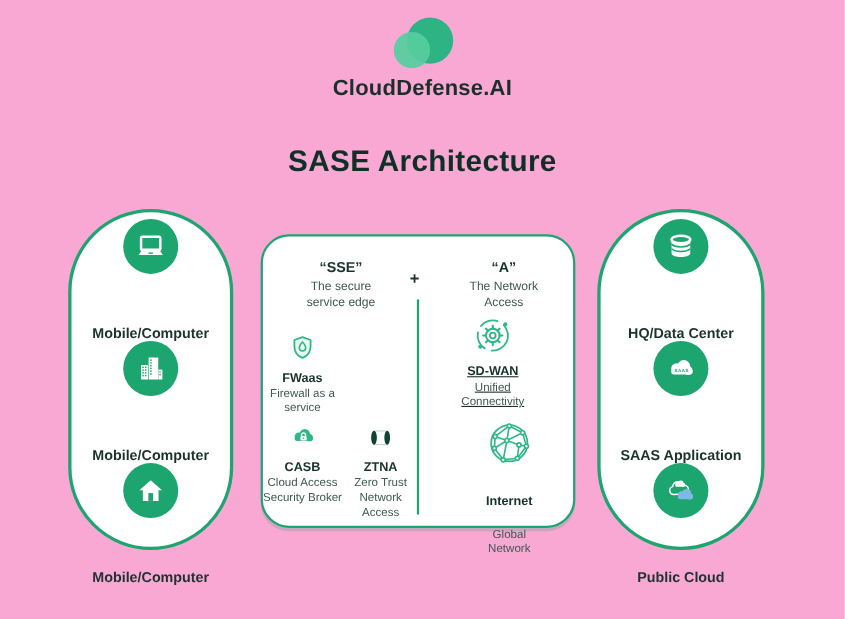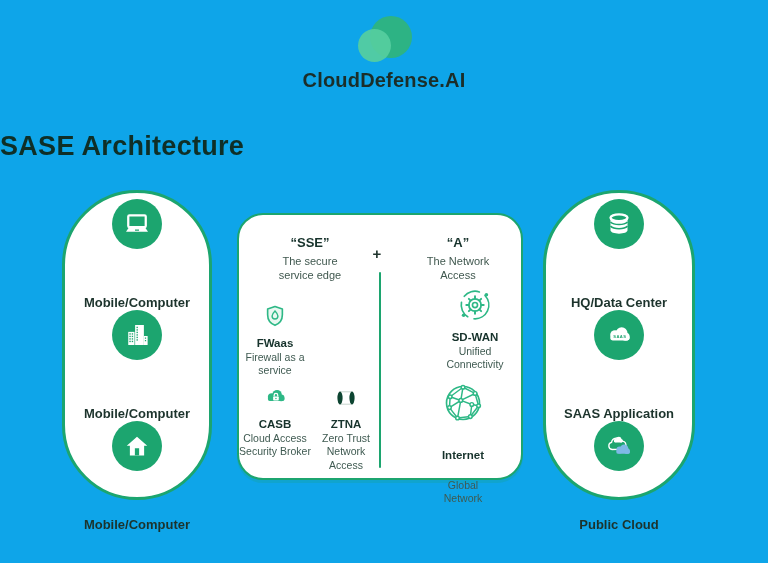--- a/index.html
+++ b/index.html
@@ -1,25 +1,25 @@
 <!DOCTYPE html>
 <html><head>
 <meta charset="utf-8">
 <style>
   html,body{margin:0;padding:0;background:#fff;}
-  .stage{position:relative;width:768px;height:563px;background:#0ea5e9;overflow:hidden;
+  .stage{position:relative;width:768px;height:563px;background:#f9a8d4;overflow:hidden;
          font-family:"Liberation Sans",sans-serif;color:#1C332C;}
 
   
   .logo{position:absolute;top:16px;left:50%;transform:translateX(-50%);width:72px;height:52px;}
   .logo-back{position:absolute;right:8px;top:0;width:42px;height:42px;border-radius:50%;background:#2DB384;}
   .logo-front{position:absolute;left:10px;top:13px;width:33px;height:33px;border-radius:50%;background:#55CE9F;opacity:.93;}
   .brand{position:absolute;top:69px;left:0;width:100%;text-align:center;
          font-size:20px;font-weight:800;color:#1B2E29;letter-spacing:.2px;}
-  .title{position:absolute;top:131px;left:0;width:100%;
+  .title{position:absolute;top:131px;left:0;width:100%;text-align:center;
          font-size:27px;font-weight:800;color:#0F2F27;letter-spacing:.3px;}
 
   
   .pill{position:absolute;top:190px;height:310px;background:#fff;border:3px solid #1CA56F;border-radius:80px;
         box-sizing:border-box;display:flex;flex-direction:column;align-items:center;
         justify-content:space-evenly;padding:6px 0;}
   .pill-left{left:62px;width:150px;}
   .pill-right{left:543px;width:152px;}
   .ep{display:flex;flex-direction:column;align-items:center;gap:38px;}
   .ep-circle{width:50px;height:50px;border-radius:50%;background:#1CA56F;
@@ -39,21 +39,21 @@
         font-size:15px;font-weight:700;color:#20352E;}
   .divider{position:absolute;left:140px;top:57px;width:2px;height:196px;background:#1CA56F;border-radius:1px;}
 
   .svc{position:absolute;display:flex;flex-direction:column;align-items:center;text-align:center;}
   .svc-abbr{margin-top:4px;font-size:11.5px;font-weight:800;color:#17332C;white-space:nowrap;}
   .svc-desc{margin-top:2px;font-size:10.5px;line-height:1.28;color:#3F5A51;}
   .svc-fwaas{left:4px;top:88px;width:64px;}
   .svc-swg{left:70px;top:81px;width:70px;}
   .svc-casb{left:0px;top:168px;width:72px;}
   .svc-ztna{left:74px;top:171px;width:66px;}
-  .svc-sdwan{left:188px;top:72px;width:96px;}
+  .svc-sdwan{left:161px;top:72px;width:96px;text-decoration:underline;}
   .svc-internet{left:176px;top:166px;width:96px;gap:16px;}
   .svc-internet .svc-desc{max-width:58px;}
   .svc-sdwan .svc-desc{max-width:80px;}
 </style>
 </head>
 <body>
 
 <div class="stage">
 
   <div class="logo">

